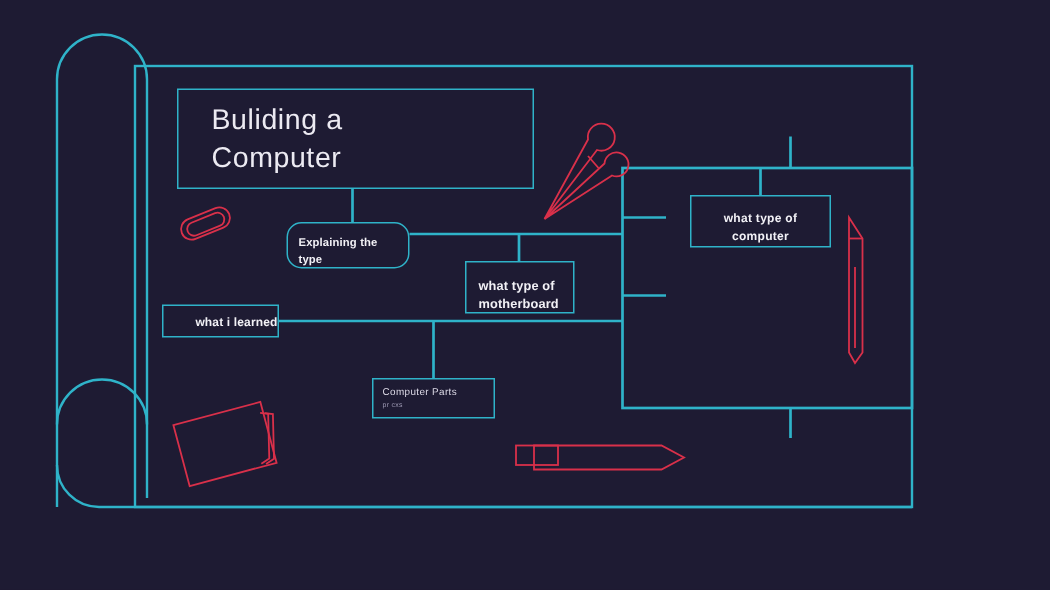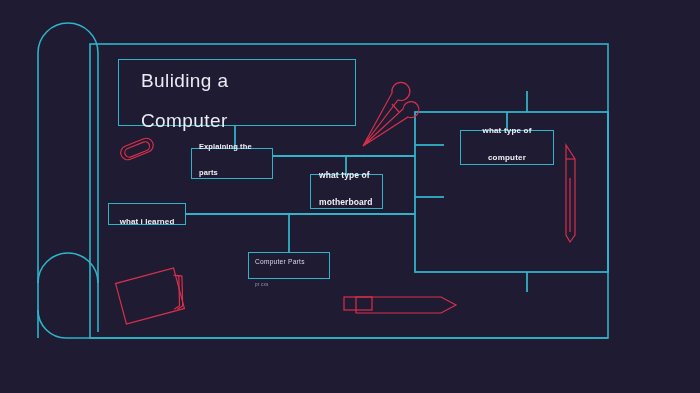--- a/index.html
+++ b/index.html
@@ -18,58 +18,59 @@
     position:absolute;
     box-sizing:border-box;
     border:1.6px solid #2fb3c9;
     background:transparent;
     color:#f2f1f6;
     display:flex;
     flex-direction:column;
     justify-content:flex-end;
     z-index:5;
   }
-  .node span{display:block;margin-top:15px;}
+  .node span{display:block;}
 
   
   #node-title{
     left:118px;top:59px;width:238px;height:67px;
     padding:0 0 0 22px;
     justify-content:center;
   }
   #node-title span{
     font-size:19px;
     font-weight:400;
     letter-spacing:.4px;
     line-height:25px;
     color:#eceaf2;
   }
 
   
   #node-explaining{
     left:191px;top:148px;width:82px;height:31px;
     padding:0 0 0 7px;
+    border-radius:10px;
   }
   #node-explaining span{font-size:7.5px;font-weight:700;line-height:10.5px;letter-spacing:.1px;}
 
   #node-motherboard{
     left:310px;top:174px;width:73px;height:35px;
     padding:0 0 0 8px;
   }
   #node-motherboard span{font-size:8.5px;font-weight:700;line-height:12px;letter-spacing:.1px;}
 
   #node-computer{
     left:460px;top:130px;width:94px;height:35px;
     padding:0;align-items:center;
   }
   #node-computer span{font-size:8px;font-weight:700;line-height:12px;letter-spacing:.2px;text-align:center;}
 
   #node-learned{
     left:108px;top:203px;width:78px;height:22px;
-    padding:0;align-items:center;justify-content:center;
+    padding:0;align-items:flex-end;justify-content:center;
   }
   #node-learned span{font-size:8px;font-weight:700;letter-spacing:.1px;}
 
   #node-parts{
     left:248px;top:252px;width:82px;height:27px;
     padding:0 0 0 6px;
     justify-content:center;
   }
   #node-parts .t1{font-size:6.6px;font-weight:400;line-height:8.5px;letter-spacing:.25px;color:#dcd9e6;}
   #node-parts .t2{font-size:4.6px;font-weight:400;line-height:7px;letter-spacing:.2px;color:#9e9ab4;}
@@ -140,21 +141,21 @@
   </g>
 </svg>
 
 <div class="node" id="node-title">
   <span>Buliding a</span>
   <span>Computer</span>
 </div>
 
 <div class="node" id="node-explaining">
   <span>Explaining the</span>
-  <span>parts</span>
+  <span>type</span>
 </div>
 
 <div class="node" id="node-motherboard">
   <span>what type of</span>
   <span>motherboard</span>
 </div>
 
 <div class="node" id="node-computer">
   <span>what type of</span>
   <span>computer</span>

